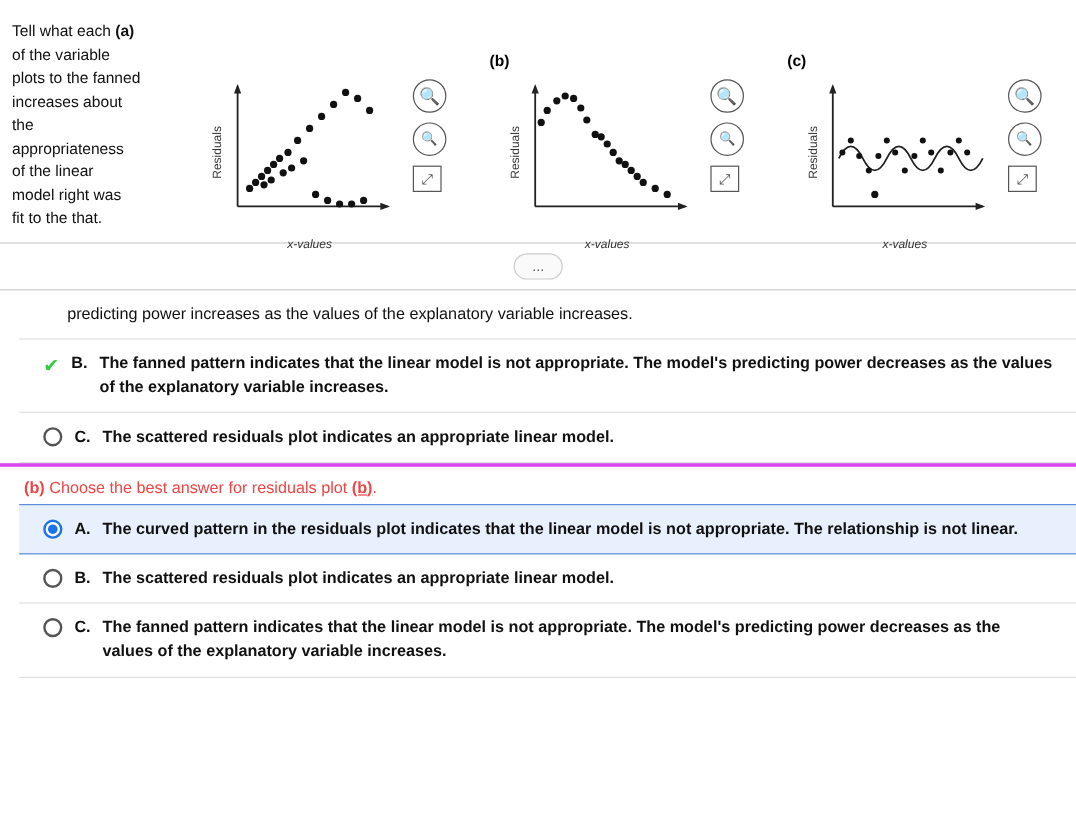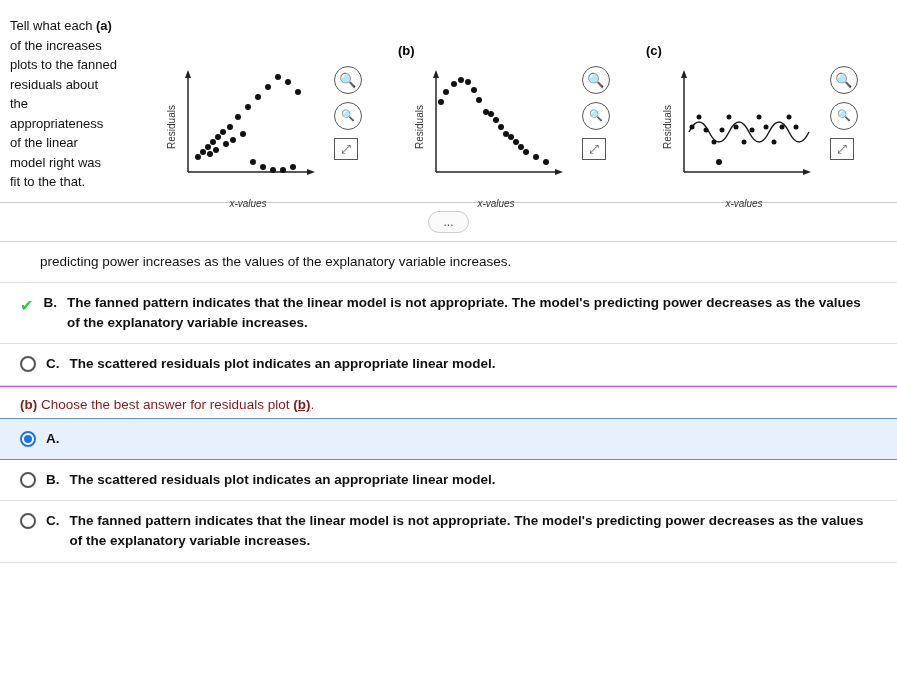--- a/index.html
+++ b/index.html
@@ -14,20 +14,21 @@
       background: #fff;
       width: 897px;
       min-height: 692px;
       position: relative;
     }
     
     .top-section {
       display: flex;
       padding: 16px 10px 10px 10px;
       border-bottom: 1px solid #ccc;
+      gap: 10px;
     }
     .question-text {
       font-size: 13px;
       line-height: 1.5;
       width: 140px;
       flex-shrink: 0;
       color: #111;
     }
     .plots-area {
       display: flex;
@@ -107,20 +108,21 @@
     }
     .answer-row {
       display: flex;
       align-items: flex-start;
       padding: 10px 20px;
       border-bottom: 1px solid #e0e0e0;
       gap: 10px;
       font-size: 13.5px;
       line-height: 1.5;
       color: #111;
+      margin-left: 16px;
     }
     .answer-row.selected-blue {
       background: #e8f0fe;
       border-top: 1.5px solid #5b8dd9;
       border-bottom: 1.5px solid #5b8dd9;
     }
     .radio-outer {
       width: 16px;
       height: 16px;
       border-radius: 50%;
@@ -152,22 +154,22 @@
       flex-shrink: 0;
     }
     .answer-text {
       flex: 1;
       font-weight: bold;
     }
     .section-header {
       padding: 10px 20px 6px 20px;
       font-size: 13.5px;
       font-weight: normal;
-      color: #7f1d1d;
-      border-top: 1px solid #d946ef;
+      color: #ef4444;
+      border-top: 3px solid #d946ef;
     }
     .section-header b {
       font-weight: bold;
     }
     
     .residuals-label {
       position: absolute;
       left: -18px;
       top: 50%;
       transform: translateY(-50%) rotate(-90deg);
@@ -186,23 +188,23 @@
   </style>
 </head>
 <body>
 
 <div class="main-container">
 
   <div class="top-section">
 
     <div class="question-text">
       <span>Tell what each <b>(a)</b></span><br>
-      <span>of the increases</span><br>
+      <span>of the variable</span><br>
       <span>plots to the fanned</span><br>
-      <span>residuals about</span><br>
+      <span>increases about</span><br>
       <span>the</span><br>
       <span>appropriateness</span><br>
       <span>of the linear</span><br>
       <span>model right was</span><br>
       <span>fit to the that.</span>
     </div>
 
     <div class="plots-area">
 
       <div class="plot-wrapper">
@@ -371,20 +373,21 @@
       <b>(b)</b>
       <span> Choose the best answer for residuals plot </span>
       <u><b>(b)</b></u><span>.</span>
     </div>
 
     <div class="answer-row selected-blue">
       <div class="radio-outer filled">
         <div class="radio-inner"></div>
       </div>
       <span class="answer-letter">A.</span>
+      <span class="answer-text">The curved pattern in the residuals plot indicates that the linear model is not appropriate. The relationship is not linear.</span>
     </div>
 
     <div class="answer-row">
       <div class="radio-outer"></div>
       <span class="answer-letter">B.</span>
       <span class="answer-text">The scattered residuals plot indicates an appropriate linear model.</span>
     </div>
 
     <div class="answer-row">
       <div class="radio-outer"></div>

